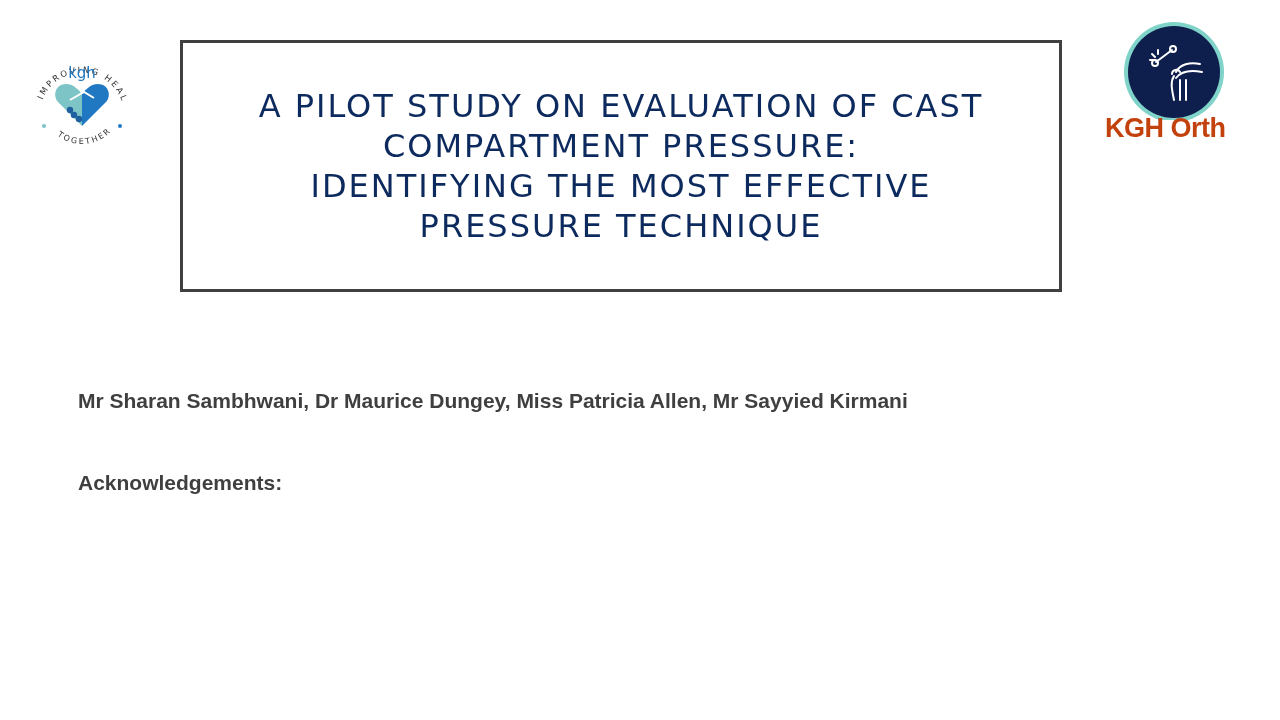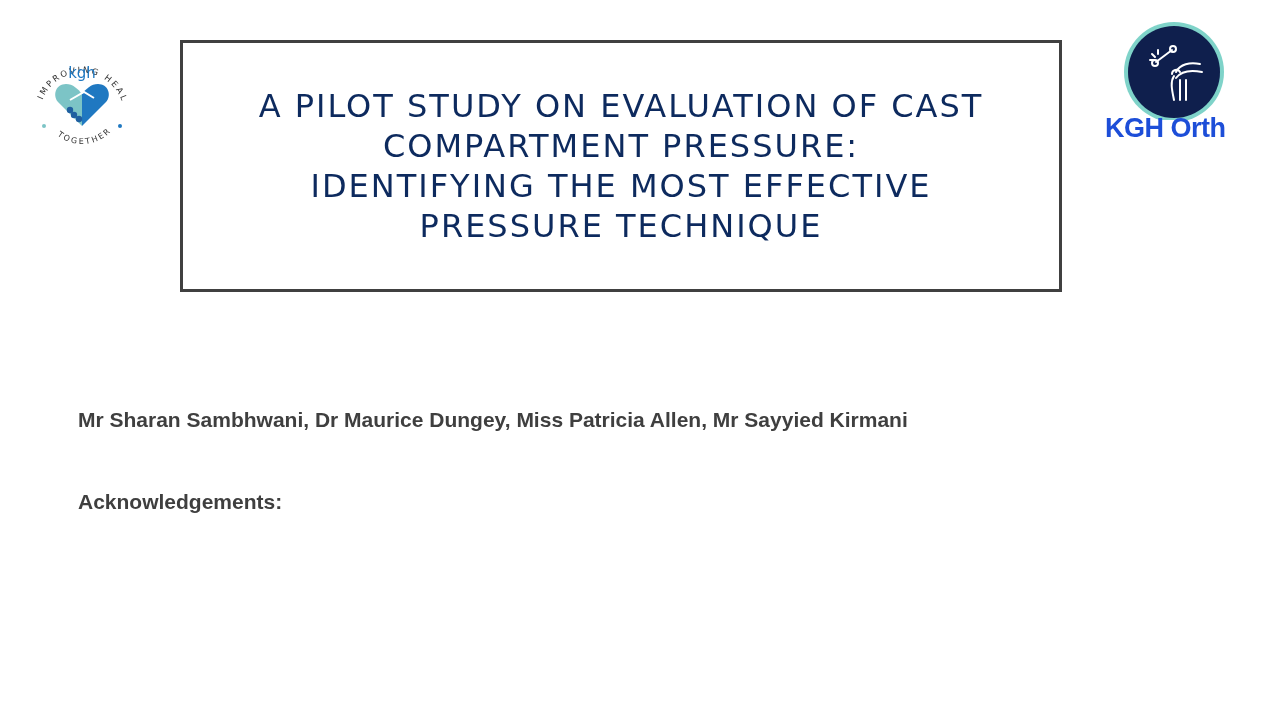--- a/index.html
+++ b/index.html
@@ -20,34 +20,34 @@
     font-size: 32px;
     letter-spacing: 2px;
     line-height: 40px;
     text-align: center;
     white-space: nowrap;
     font-weight: normal;
   }
   .authors {
     position: absolute; left: 78px; top: 386px;
     font-family: "Liberation Sans", sans-serif;
-    font-weight: bold; font-size: 21px; color: #3f3f3f; margin-top: 19px;
+    font-weight: bold; font-size: 21px; color: #3f3f3f;
   }
   .authors .line { height: 42px; line-height: 30px; white-space: nowrap; }
   .authors .gap { height: 40px; }
   .logo-left {
     position: absolute; left: 24px; top: 40px; width: 116px; height: 116px;
   }
   .logo-right {
     position: absolute; left: 1100px; top: 20px; width: 150px; height: 130px;
   }
   .orth-label {
     position: absolute; left: 1105px; top: 113px;
     font-family: "Liberation Sans", sans-serif; font-weight: bold;
-    font-size: 27px; color: #1d4ed8; white-space: nowrap; letter-spacing: -0.5px;
+    font-size: 27px; color: #c2410c; white-space: nowrap; letter-spacing: -0.5px;
   }
 </style>
 </head>
 <body>
 
 <div class="logo-left">
   <svg width="116" height="116" viewBox="0 0 116 116">
     <defs>
       <path id="arcTop" d="M 18 62 A 42 42 0 0 1 98 62"></path>
       <path id="arcBot" d="M 26 88 A 40 40 0 0 0 90 88"></path>

